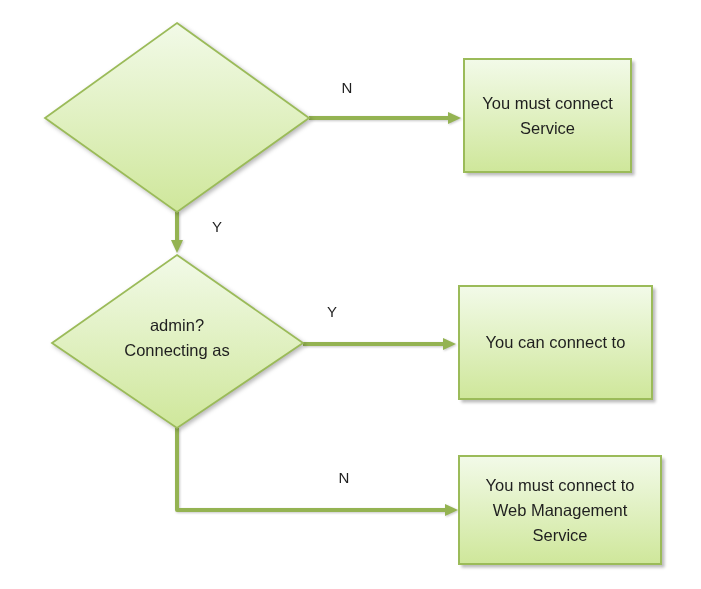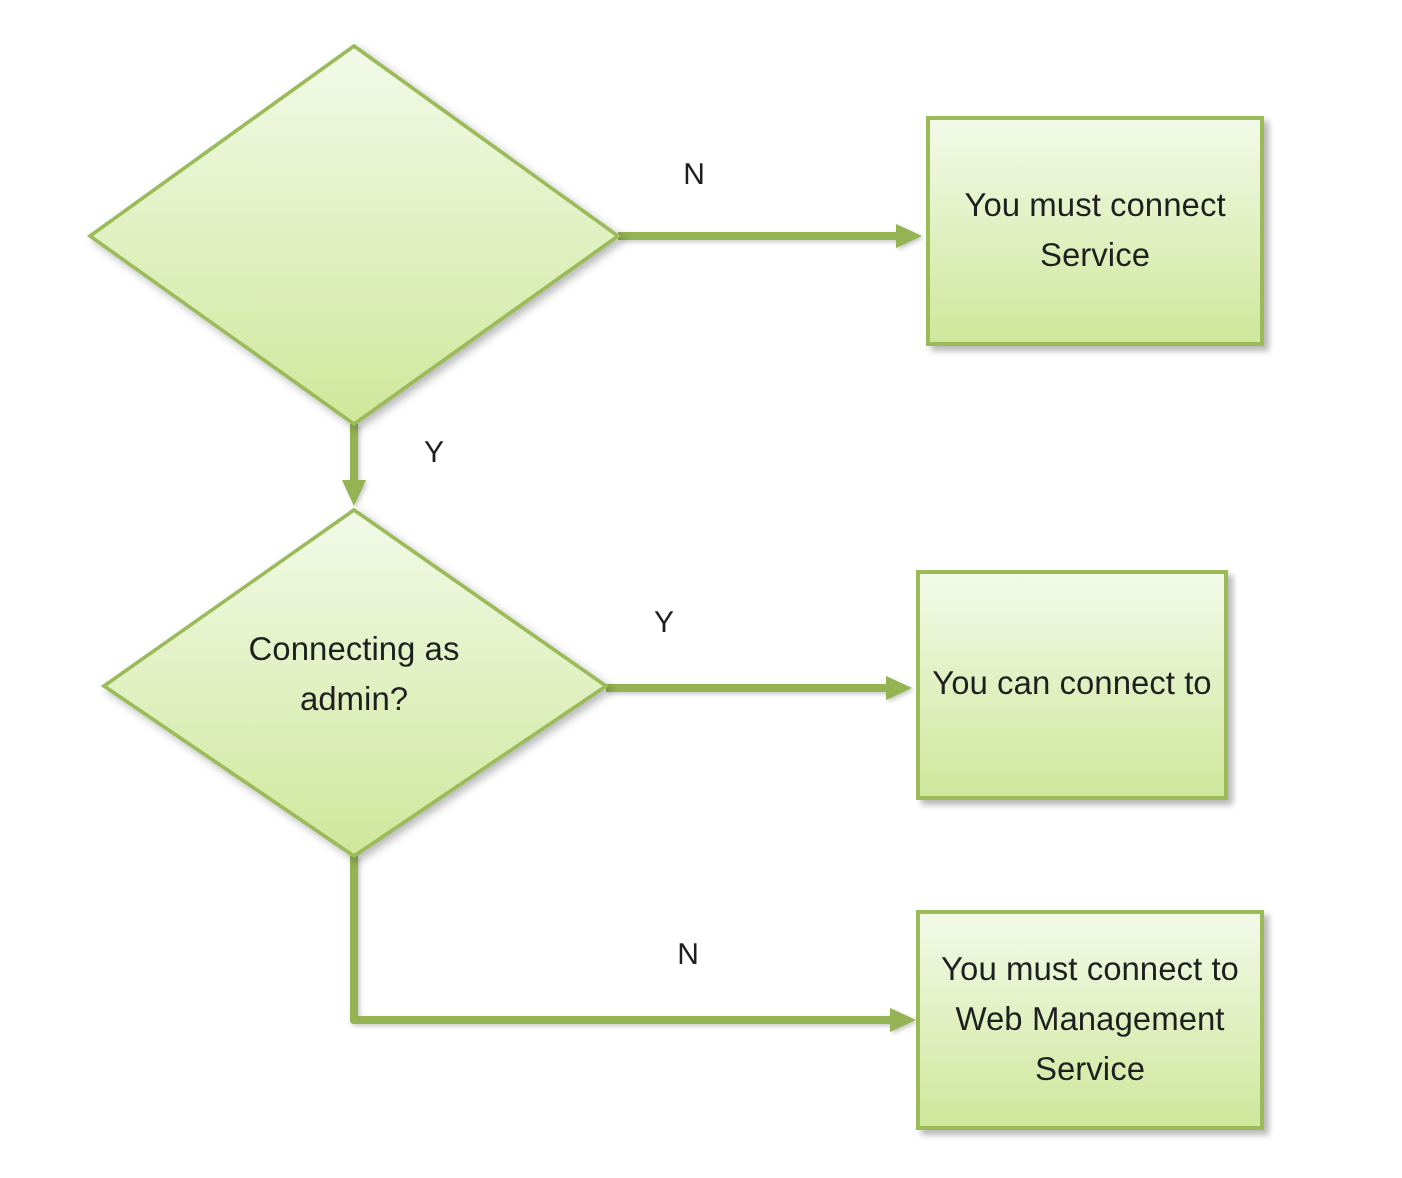--- a/index.html
+++ b/index.html
@@ -72,32 +72,32 @@
     <path class="connector" d="M309,118 L449,118" marker-end="url(#arrow)"></path>
     <path class="connector" d="M177,212 L177,241" marker-end="url(#arrow)"></path>
     <path class="connector" d="M303,344 L444,344" marker-end="url(#arrow)"></path>
     <path class="connector" d="M177,428 L177,510 L446,510" marker-end="url(#arrow)"></path>
 
     <polygon class="shape" points="177,23 309,118 177,212 45,118"></polygon>
     <polygon class="shape" points="177,255 303,343 177,428 52,343"></polygon>
   </svg>
 
   <div class="diamond-label" style="left:177px;top:338px;">
+    <span>admin?</span>
     <span>Connecting as</span>
-    <span>admin?</span>
   </div>
 
   <div class="node" style="left:463px;top:58px;width:169px;height:115px;">
     <span>You must connect</span>
     <span>Service</span>
   </div>
-  <div class="node" style="left:458px;top:285px;width:156px;height:115px;">
+  <div class="node" style="left:458px;top:285px;width:195px;height:115px;">
     <span>You can connect to</span>
   </div>
-  <div class="node" style="left:458px;top:455px;width:174px;height:110px;">
+  <div class="node" style="left:458px;top:455px;width:204px;height:110px;">
     <span>You must connect to</span>
     <span>Web Management</span>
     <span>Service</span>
   </div>
 
   <div class="edge-label" style="left:347px;top:88px;">N</div>
   <div class="edge-label" style="left:217px;top:227px;">Y</div>
   <div class="edge-label" style="left:332px;top:312px;">Y</div>
   <div class="edge-label" style="left:344px;top:478px;">N</div>
 

